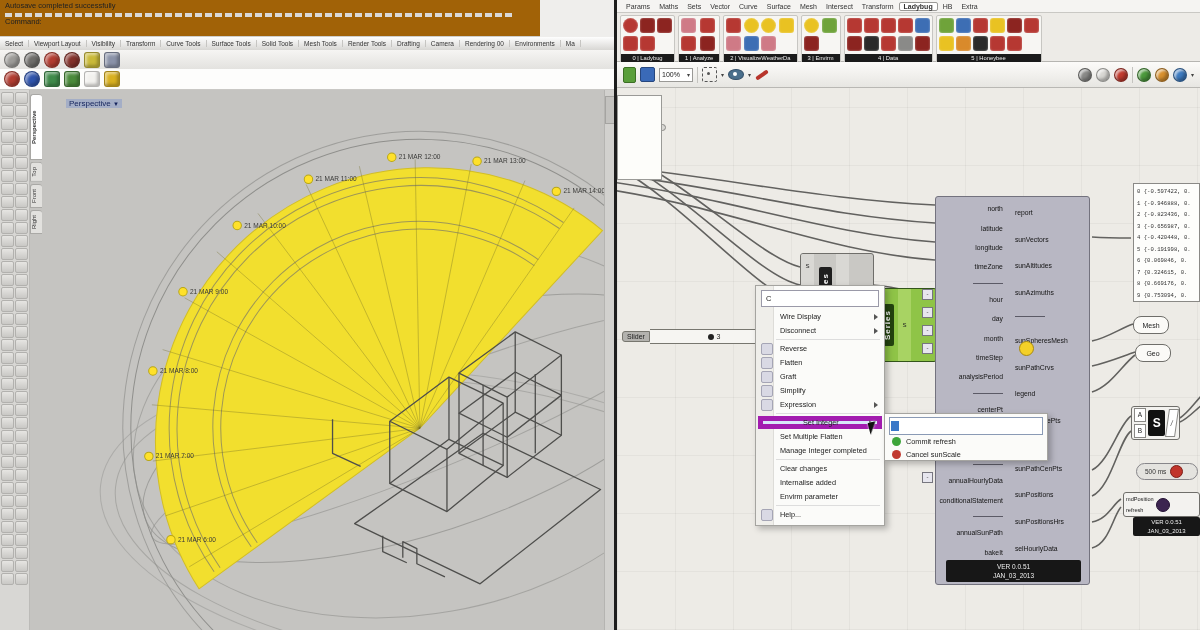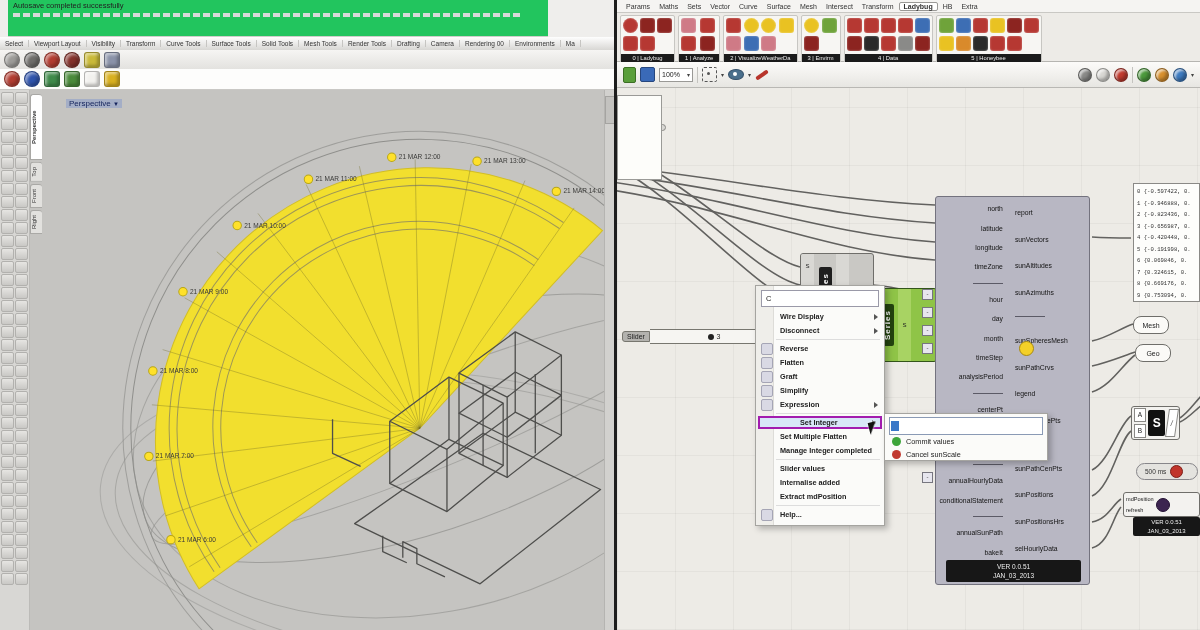--- a/index.html
+++ b/index.html
@@ -1,21 +1,21 @@
 <!DOCTYPE html>
 <html><head>
 <meta charset="utf-8">
 <style>
   html,body{margin:0;padding:0;}
   body{width:1200px;height:630px;position:relative;overflow:hidden;background:#fff;
        font-family:"Liberation Sans",sans-serif;-webkit-font-smoothing:antialiased;}
   .abs{position:absolute;}
   
   .rhino{left:0;top:0;width:614px;height:630px;background:#efeeec;}
-  .cmd-area{left:8px;top:0;width:540px;height:37px;background:#22c55e;border-bottom:1px solid #cfcecb;
+  .cmd-area{left:0;top:0;width:540px;height:37px;background:#a16207;border-bottom:1px solid #cfcecb;
             font-size:7.5px;color:#222;padding:2px 5px;box-sizing:border-box;line-height:8.5px;}
   .cmd-ghost{height:4px;margin:2px 0 1px 0;width:96%;
              background:repeating-linear-gradient(90deg,#d9d9d9 0 7px,transparent 7px 10px);}
   .rhino-tabs{left:0;top:37px;width:614px;height:13px;background:linear-gradient(#fefefe,#d8d7d4);
               border-bottom:1px solid #bdbcb9;display:flex;align-items:center;font-size:6.5px;color:#333;
               overflow:hidden;white-space:nowrap;}
   .rhino-tab{padding:0 5px;border-right:1px solid #c6c5c2;cursor:default;flex:0 0 auto;}
   .icons-row{left:0;width:614px;display:flex;align-items:center;gap:4px;padding-left:4px;box-sizing:border-box;}
   .row1{top:50px;height:19px;background:linear-gradient(#f6f5f3,#e3e2df);}
   .row2{top:69px;height:21px;background:#fdfdfc;border-bottom:1px solid #c9c8c5;}
@@ -138,22 +138,22 @@
   .btm-ico{width:12px;height:12px;background:#3c2450;border-radius:50%;border:1px solid #241233;flex:0 0 auto;}
   .btm-banner{left:516px;top:429px;width:67px;background:#171717;color:#eee;font-size:6px;text-align:center;
               line-height:8.5px;padding:1px 0;border-radius:2px;z-index:3;}
   
   .ctxmenu{left:138px;top:197px;width:128px;background:#fbfbf9;border:1px solid #a5a4a0;z-index:10;
            box-shadow:3px 3px 6px rgba(0,0,0,.25);padding-bottom:3px;}
   .ctx-gutter{position:absolute;left:0;top:0;bottom:0;width:17px;background:#efeeea;border-right:1px solid #dddcd8;}
   .ctx-name{position:relative;margin:4px 5px 3px 5px;height:15px;background:#fff;border:1px solid #9a99a8;
             font-size:7.5px;color:#222;line-height:15px;padding-left:4px;}
   .ctx-item{position:relative;height:13px;display:flex;align-items:center;font-size:7.3px;color:#222;
-            padding-left:22px;margin:1px 2px;font-weight:bold;}
-  .ctx-item.hl{background:#d8e7f8;border:2px solid #a21caf;box-sizing:border-box;padding-left:40px;}
+            padding-left:22px;margin:1px 2px;}
+  .ctx-item.hl{background:#d8e7f8;border:5px solid #a21caf;box-sizing:border-box;padding-left:40px;}
   .ctx-sep{height:1px;background:#ddd;margin:2px 4px 2px 20px;}
   .ctx-ico{position:absolute;left:3px;width:10px;height:10px;background:#d9d9e4;border:1px solid #a5a5b5;border-radius:2px;}
   .ctx-arrow{position:absolute;right:4px;width:0;height:0;border-left:4px solid #555;
              border-top:3px solid transparent;border-bottom:3px solid transparent;}
   .submenu{left:267px;top:325px;width:164px;height:48px;background:#fbfbf9;border:1px solid #a5a4a0;z-index:11;
            box-shadow:3px 3px 6px rgba(0,0,0,.25);box-sizing:border-box;padding:3px 4px;}
   .sub-input{height:14px;background:#fff;border:1px solid #8a9ab5;display:flex;align-items:center;padding:1px;}
   .sub-block{width:8px;height:10px;background:#3a78c8;}
   .sub-item{height:13px;display:flex;align-items:center;gap:5px;font-size:7.3px;color:#222;padding-left:3px;}
   .sub-ico{width:9px;height:9px;border-radius:50%;}
@@ -161,20 +161,21 @@
            border-bottom:12px solid transparent;transform:rotate(-14deg);
            filter:drop-shadow(0 0 1px #fff);}
 </style>
 </head>
 <body>
 
 <div class="abs rhino">
   <div class="abs cmd-area">
     <div>Autosave completed successfully</div>
     <div class="cmd-ghost"></div>
+    <div>Command:</div>
   </div>
   <div class="abs rhino-tabs" id="rhino-tabs">
       <div class="rhino-tab">Select</div>
       <div class="rhino-tab">Viewport Layout</div>
       <div class="rhino-tab">Visibility</div>
       <div class="rhino-tab">Transform</div>
       <div class="rhino-tab">Curve Tools</div>
       <div class="rhino-tab">Surface Tools</div>
       <div class="rhino-tab">Solid Tools</div>
       <div class="rhino-tab">Mesh Tools</div>
@@ -658,35 +659,35 @@
           <div class="ctx-item">Reverse<div class="ctx-ico"></div></div>
           <div class="ctx-item">Flatten<div class="ctx-ico"></div></div>
           <div class="ctx-item">Graft<div class="ctx-ico"></div></div>
           <div class="ctx-item">Simplify<div class="ctx-ico"></div></div>
           <div class="ctx-item">Expression<div class="ctx-ico"></div><div class="ctx-arrow"></div></div>
           <div class="ctx-sep"></div>
           <div class="ctx-item hl">Set Integer<div class="ctx-arrow"></div></div>
           <div class="ctx-item">Set Multiple Flatten</div>
           <div class="ctx-item">Manage Integer completed</div>
           <div class="ctx-sep"></div>
-          <div class="ctx-item">Slider values</div>
+          <div class="ctx-item">Clear changes</div>
           <div class="ctx-item">Internalise added</div>
-          <div class="ctx-item">Extract mdPosition</div>
+          <div class="ctx-item">Envirm parameter</div>
           <div class="ctx-sep"></div>
           <div class="ctx-item">Help...<div class="ctx-ico"></div></div>
         </div>
     </div>
 
     <div class="abs submenu">
       <div class="sub-input">
         <div class="sub-block"></div>
       </div>
       <div class="sub-item">
         <div class="sub-ico" id="commit-ico" style="background: rgb(61, 165, 58);"></div>
-        <span>Commit values</span>
+        <span>Commit refresh</span>
       </div>
       <div class="sub-item">
         <div class="sub-ico" id="cancel-ico" style="background: rgb(193, 58, 48);"></div>
         <span>Cancel sunScale</span>
       </div>
     </div>
 
     <div class="abs cursorp"></div>
   </div>
 </div>

